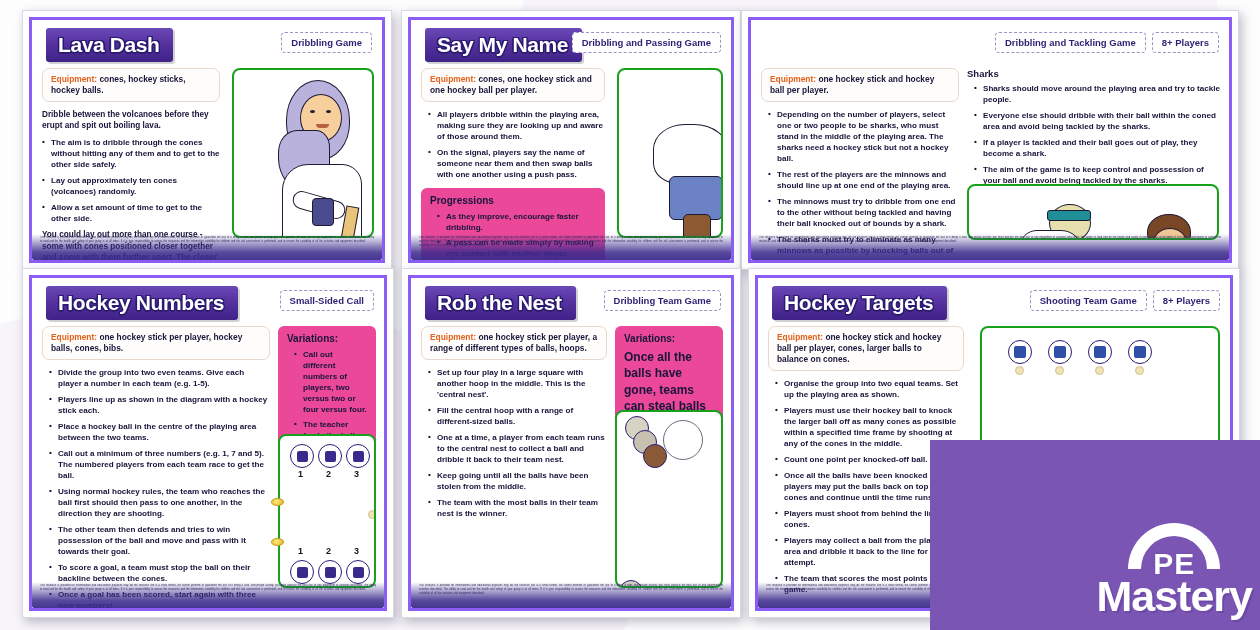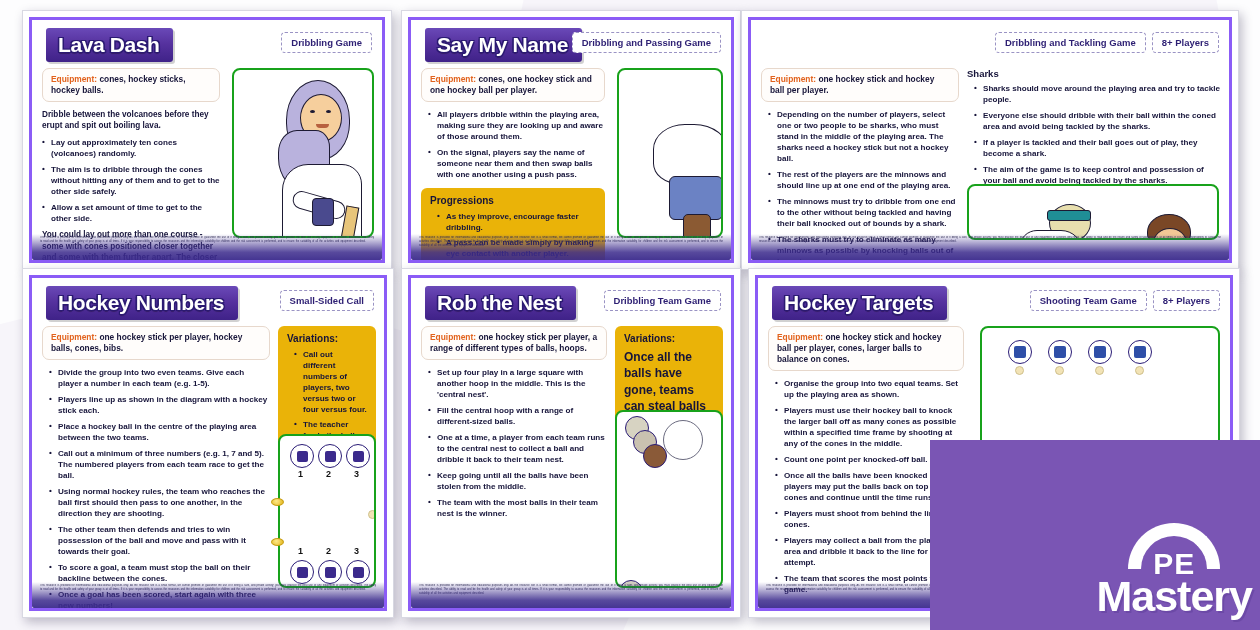--- a/index.html
+++ b/index.html
@@ -86,21 +86,21 @@
   ul.bul li{
     position:relative;padding-left:9px;margin-bottom:5px;
     font-size:8.1px;line-height:1.36;color:#16143a;font-weight:bold;
   }
   ul.bul li::before{content:"•";position:absolute;left:0;top:-1px;color:#16143a;}
 
   .outro{font-size:8.2px;line-height:1.38;color:#16143a;font-weight:bold;margin-top:5px;}
 
   
   .greenbox{
-    background:#eab308;border-radius:6px;padding:7px 9px;margin-top:8px;
+    background:#ec4899;border-radius:6px;padding:7px 9px;margin-top:8px;
   }
   .greenbox h4{margin:0 0 5px 0;font-size:10px;color:#16143a;font-weight:bold;}
   .greenbox ul.bul li{margin-bottom:4px;}
   .greenbox p{margin:0;font-size:12px;line-height:1.36;font-weight:bold;color:#16143a;}
 
   
   .subhead{font-size:9.5px;font-weight:bold;color:#16143a;margin:0 0 4px 0;}
 
   
   .diagram{
@@ -188,22 +188,22 @@
       </div>
 
       <div class="cols" style="top:48px;">
         <div class="colL" style="width:178px;">
           <div class="equip">
             <b>Equipment:</b>
             <span>cones, hockey sticks, hockey balls.</span>
           </div>
           <p class="intro">Dribble between the volcanoes before they erupt and spit out boiling lava.</p>
           <ul class="bul">
+            <li>The aim is to dribble through the cones without hitting any of them and to get to the other side safely.</li>
             <li>Lay out approximately ten cones (volcanoes) randomly.</li>
-            <li>The aim is to dribble through the cones without hitting any of them and to get to the other side safely.</li>
             <li>Allow a set amount of time to get to the other side.</li>
           </ul>
           <p class="outro">You could lay out more than one course - some with cones positioned closer together and some with them further apart. The closer the cones, the more of a challenge it will be.</p>
         </div>
         <div class="colR">
           <div class="diagram" style="left:4px;top:0;right:0;bottom:4px;">
 
             <div class="illus" style="left:14px;top:6px;width:140px;height:200px;">
 
               <div style="position:absolute;left:38px;top:4px;width:62px;height:78px;border-radius:50% 50% 46% 46%;background:#b9b2dd;border:1.5px solid #1d1a33;"></div>

